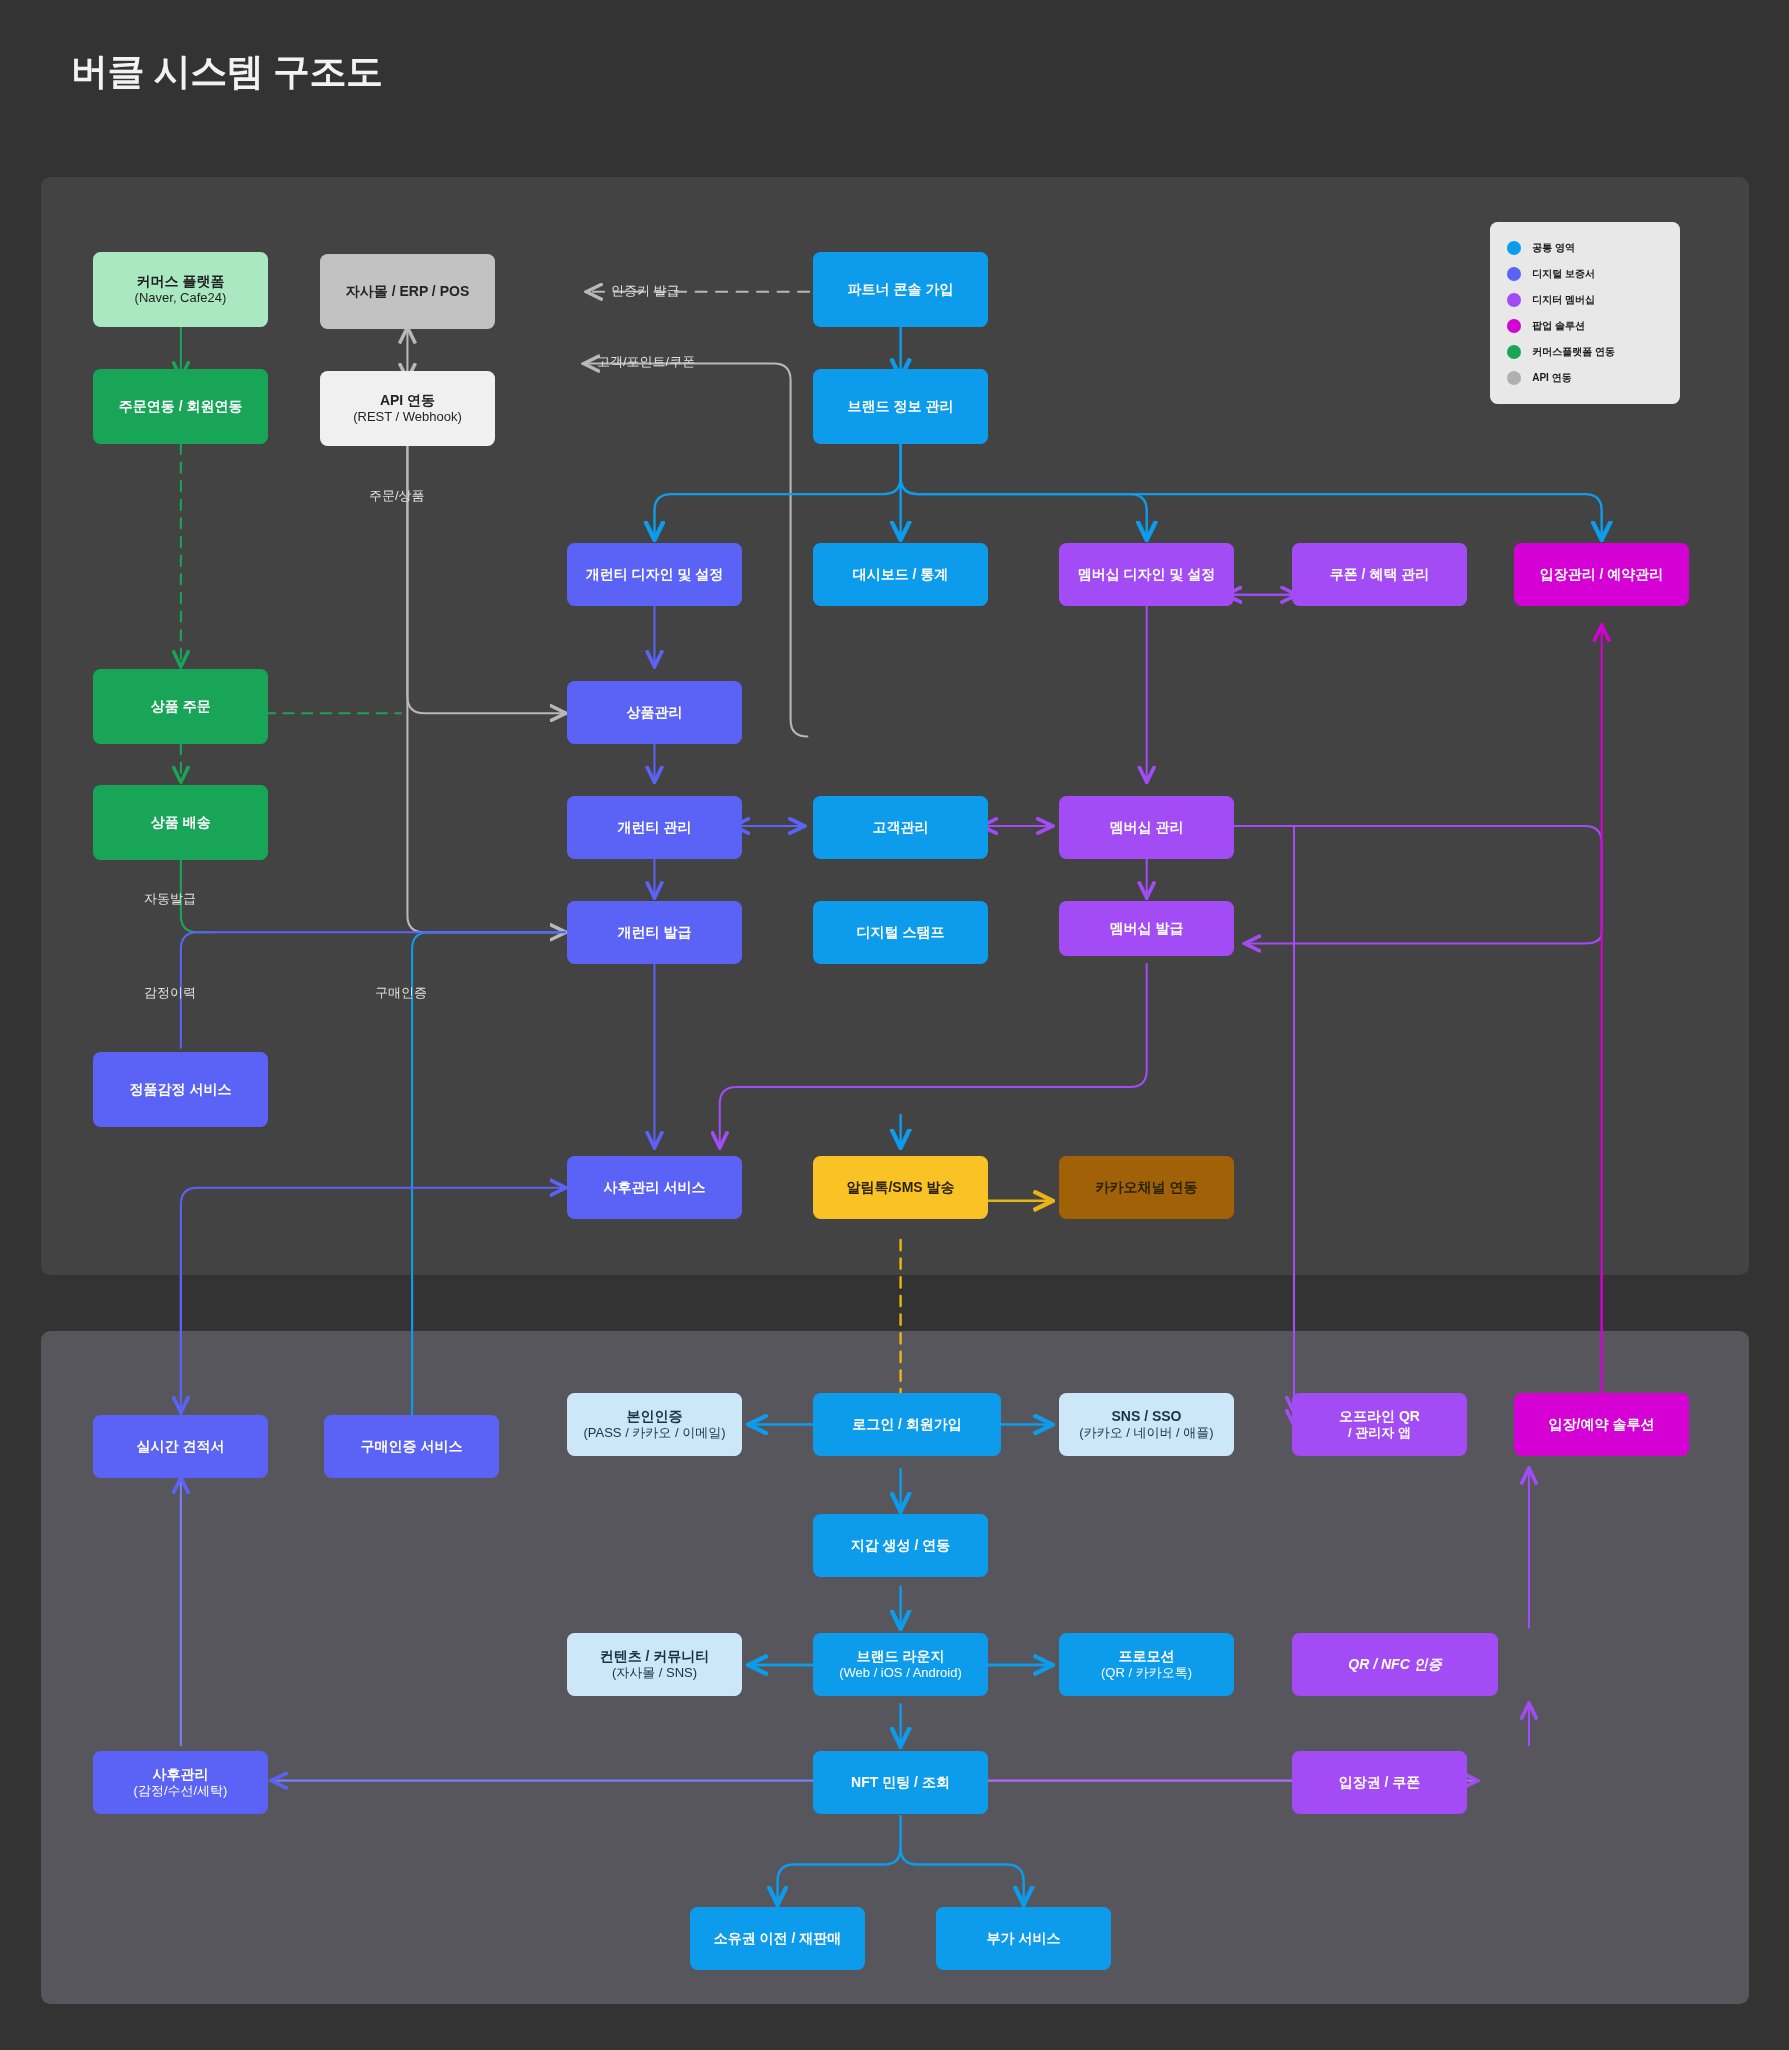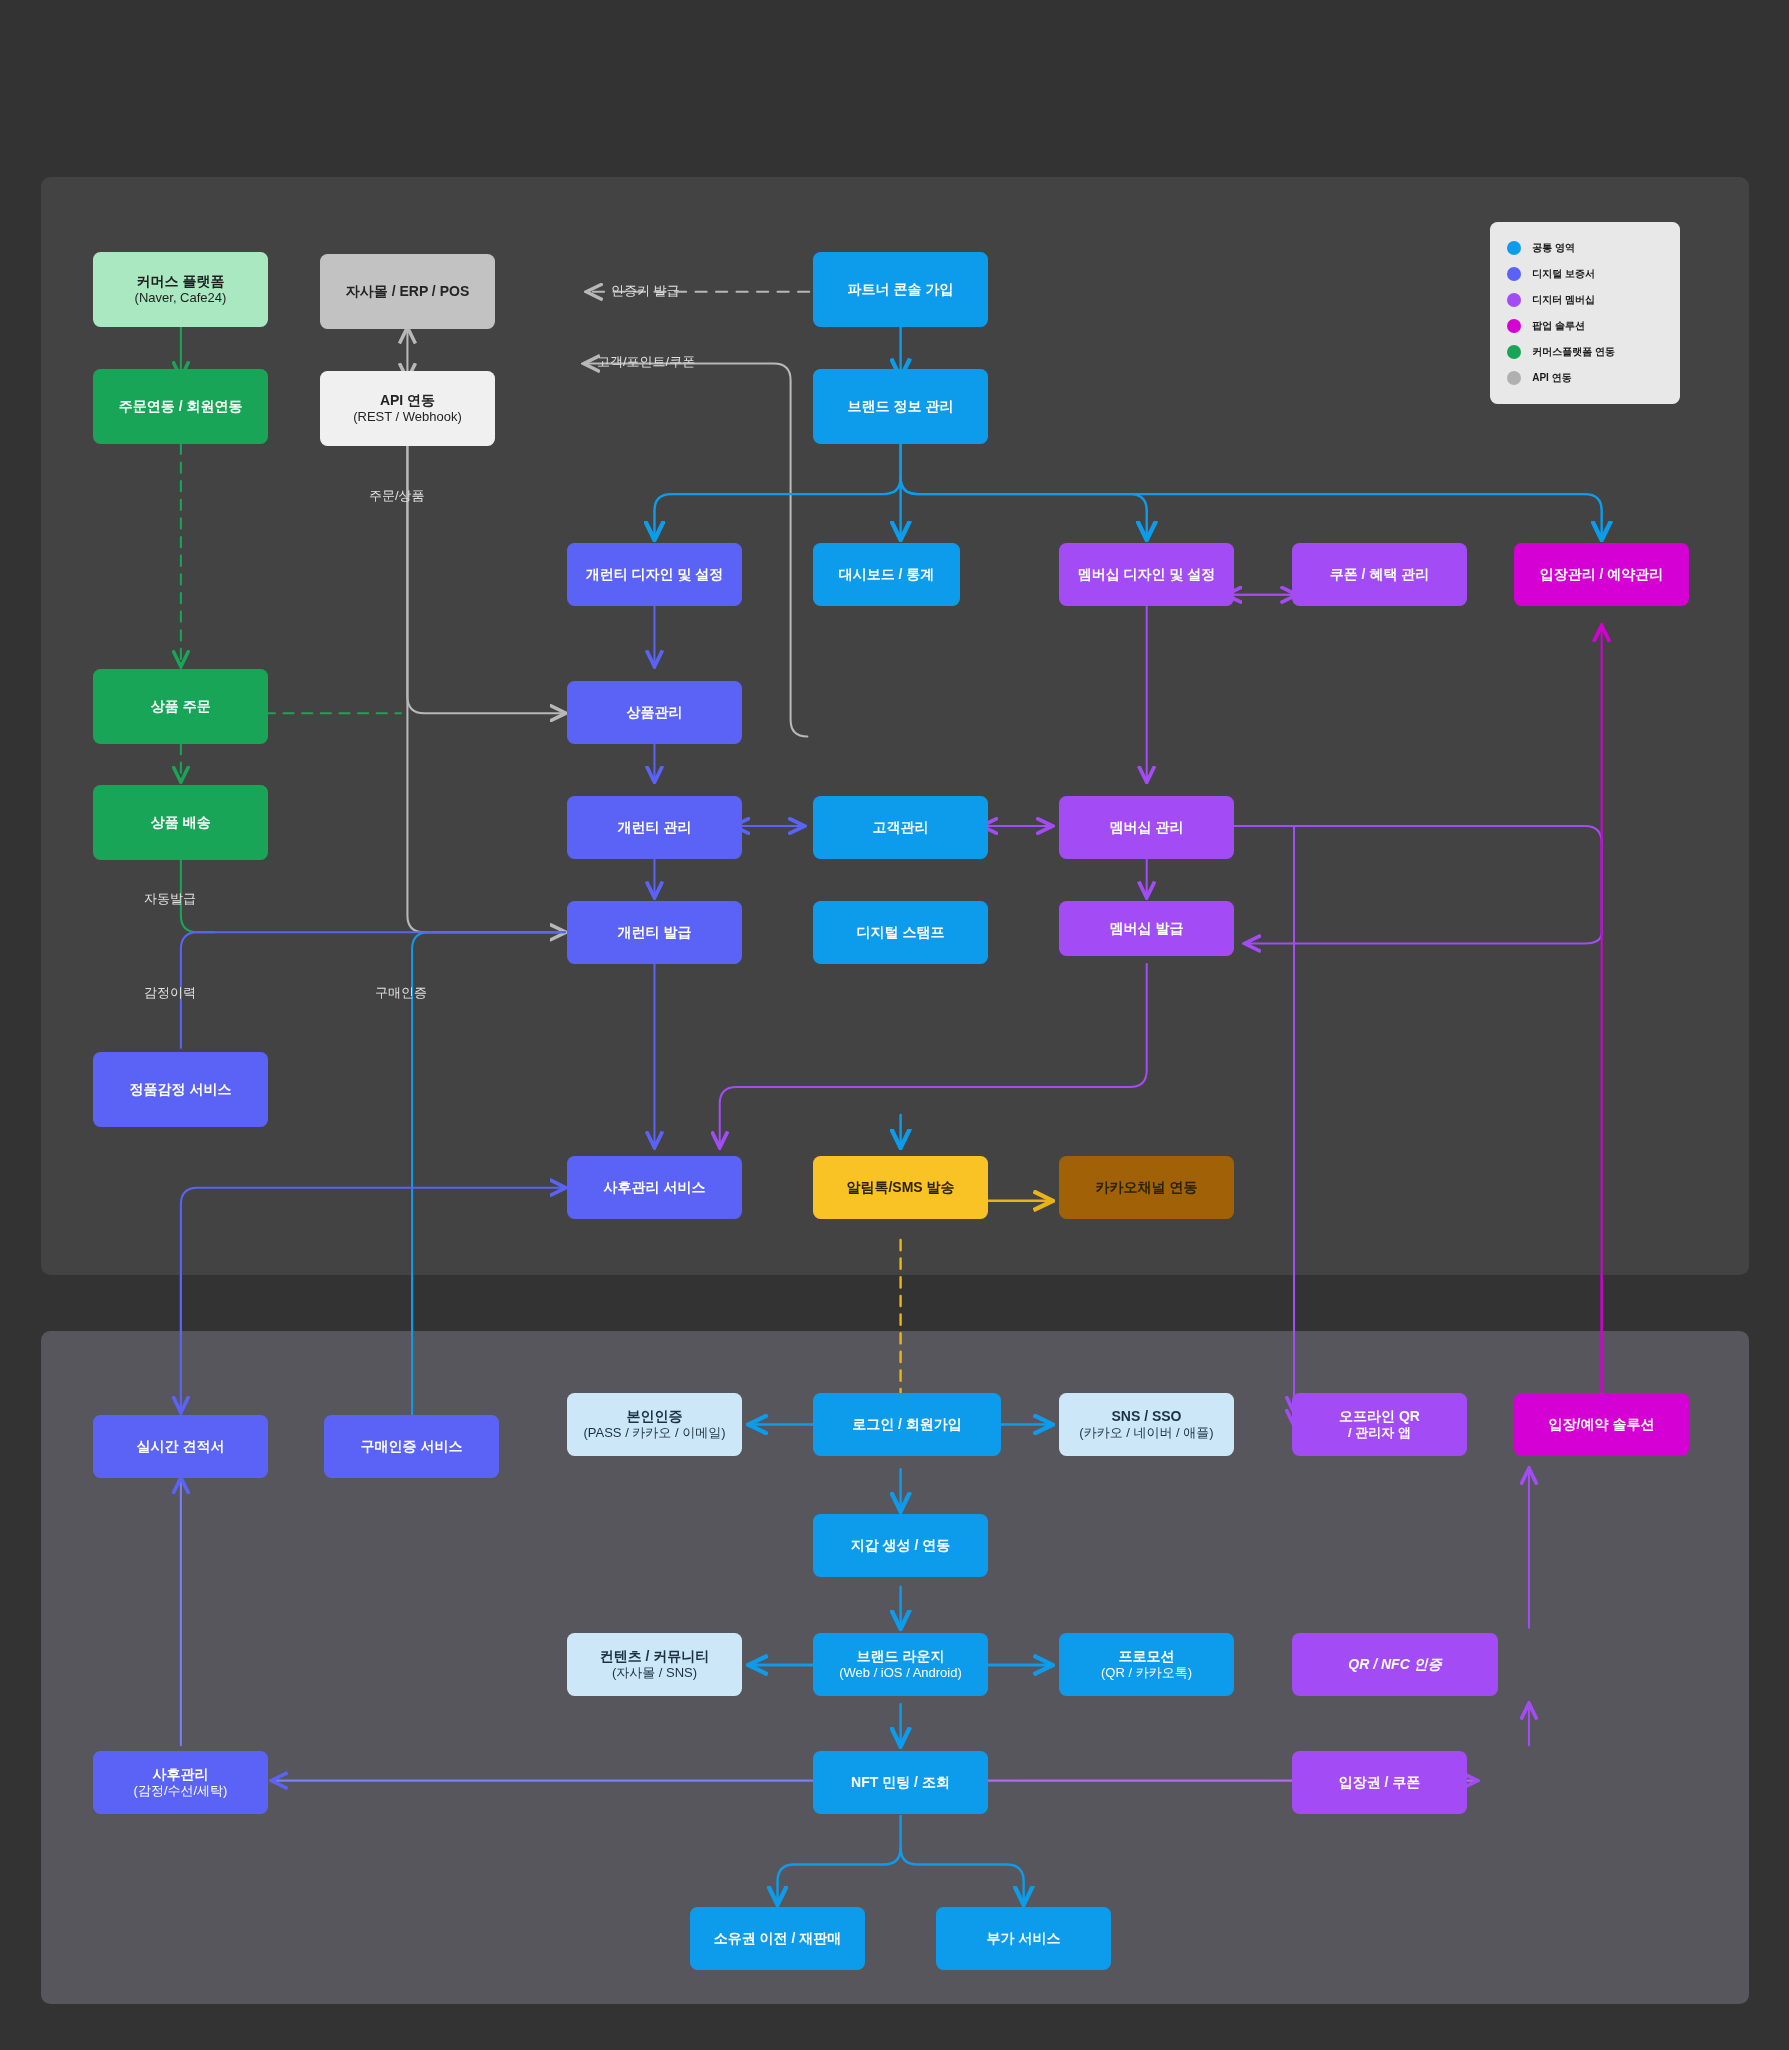--- a/index.html
+++ b/index.html
@@ -60,20 +60,21 @@
   }
   .legend-row { display: flex; align-items: center; gap: 11.2px; height: 26px; }
   .legend-dot { width: 14px; height: 14px; border-radius: 50%; flex: 0 0 14px; }
   .legend-label { font-size: 10px; font-weight: bold; color: #1c1c1c; white-space: nowrap; }
 </style>
 </head>
 <body>
 
 <div id="root">
 
+  <div id="page-title">버클 시스템 구조도</div>
 
   <div class="panel" id="panel-commerce"></div>
   <div class="panel" id="panel-app"></div>
 
   <svg class="wires" viewBox="0 0 1920 2200">
     <defs>
       <marker id="ah-green" markerWidth="9" markerHeight="9" refX="7.5" refY="4.5" orient="auto">
         <path d="M0,0.6 L8,4.5 L0,8.4" fill="none" stroke="#19a558" stroke-width="1.7"></path>
       </marker>
       <marker id="ah-grey" markerWidth="9" markerHeight="9" refX="7.5" refY="4.5" orient="auto">
@@ -257,21 +258,21 @@
   <div class="node c-cyan" style="left:813px;top:252px;width:175px;height:75px;">
     <span>파트너 콘솔 가입</span>
   </div>
   <div class="node c-cyan" style="left:813px;top:369px;width:175px;height:75px;">
     <span>브랜드 정보 관리</span>
   </div>
 
   <div class="node c-indigo" style="left:567px;top:543px;width:175px;height:63px;">
     <span>개런티 디자인 및 설정</span>
   </div>
-  <div class="node c-cyan" style="left:813px;top:543px;width:147px;height:63px;">
+  <div class="node c-cyan" style="left:813px;top:543px;width:175px;height:63px;">
     <span>대시보드 / 통계</span>
   </div>
   <div class="node c-purple" style="left:1059px;top:543px;width:175px;height:63px;">
     <span>멤버십 디자인 및 설정</span>
   </div>
   <div class="node c-purple" style="left:1292px;top:543px;width:175px;height:63px;">
     <span>쿠폰 / 혜택 관리</span>
   </div>
   <div class="node c-magenta" style="left:1514px;top:543px;width:175px;height:63px;">
     <span>입장관리 / 예약관리</span>

